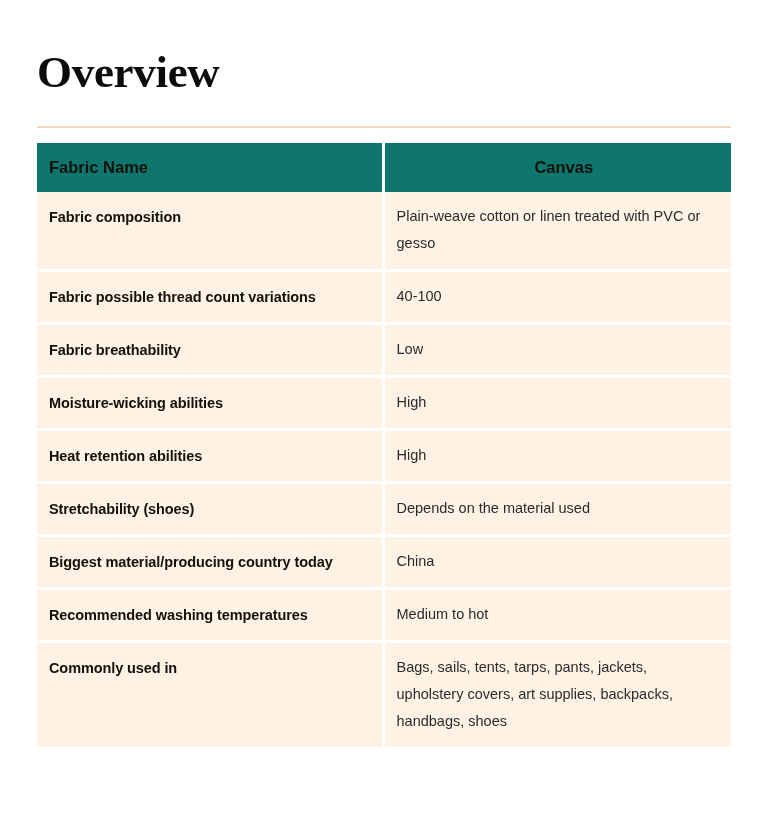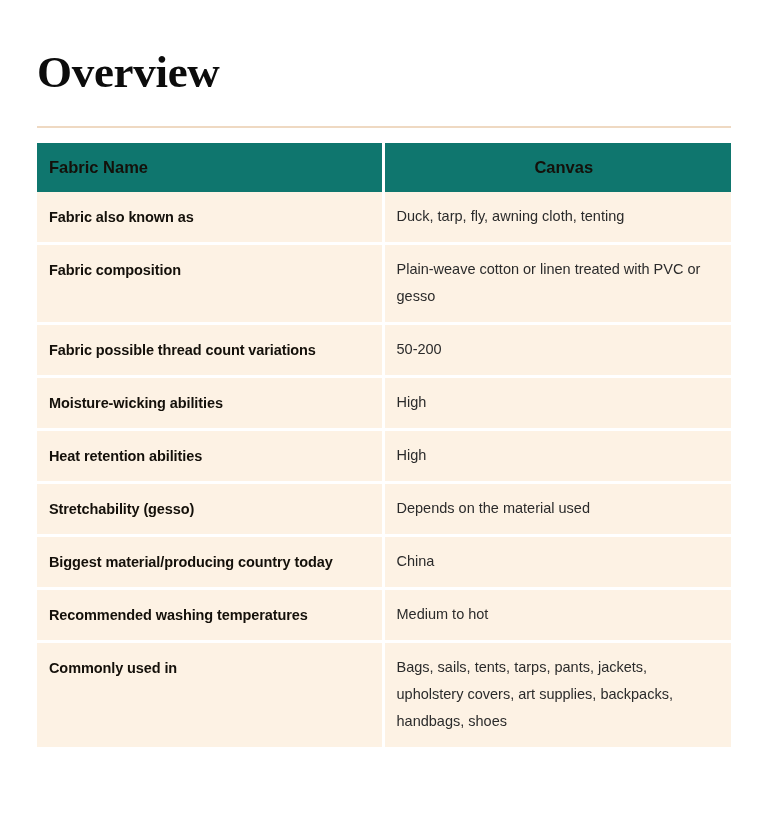--- a/index.html
+++ b/index.html
@@ -132,41 +132,41 @@
         <col class="c-value">
       </colgroup>
       <thead>
         <tr>
           <th class="th-label">Fabric Name</th>
           <th class="th-value">Canvas</th>
         </tr>
       </thead>
       <tbody id="table-body">
           <tr>
-            <td class="td-label">Fabric also known as</td>
-            <td class="td-value">Duck, tarp, fly, awning cloth, tenting</td>
-          </tr>
-          <tr>
             <td class="td-label">Fabric composition</td>
             <td class="td-value">Plain-weave cotton or linen treated with PVC or gesso</td>
           </tr>
           <tr>
             <td class="td-label">Fabric possible thread count variations</td>
-            <td class="td-value">50-200</td>
+            <td class="td-value">40-100</td>
+          </tr>
+          <tr>
+            <td class="td-label">Fabric breathability</td>
+            <td class="td-value">Low</td>
           </tr>
           <tr>
             <td class="td-label">Moisture-wicking abilities</td>
             <td class="td-value">High</td>
           </tr>
           <tr>
             <td class="td-label">Heat retention abilities</td>
             <td class="td-value">High</td>
           </tr>
           <tr>
-            <td class="td-label">Stretchability (gesso)</td>
+            <td class="td-label">Stretchability (shoes)</td>
             <td class="td-value">Depends on the material used</td>
           </tr>
           <tr>
             <td class="td-label">Biggest material/producing country today</td>
             <td class="td-value">China</td>
           </tr>
           <tr>
             <td class="td-label">Recommended washing temperatures</td>
             <td class="td-value">Medium to hot</td>
           </tr>

